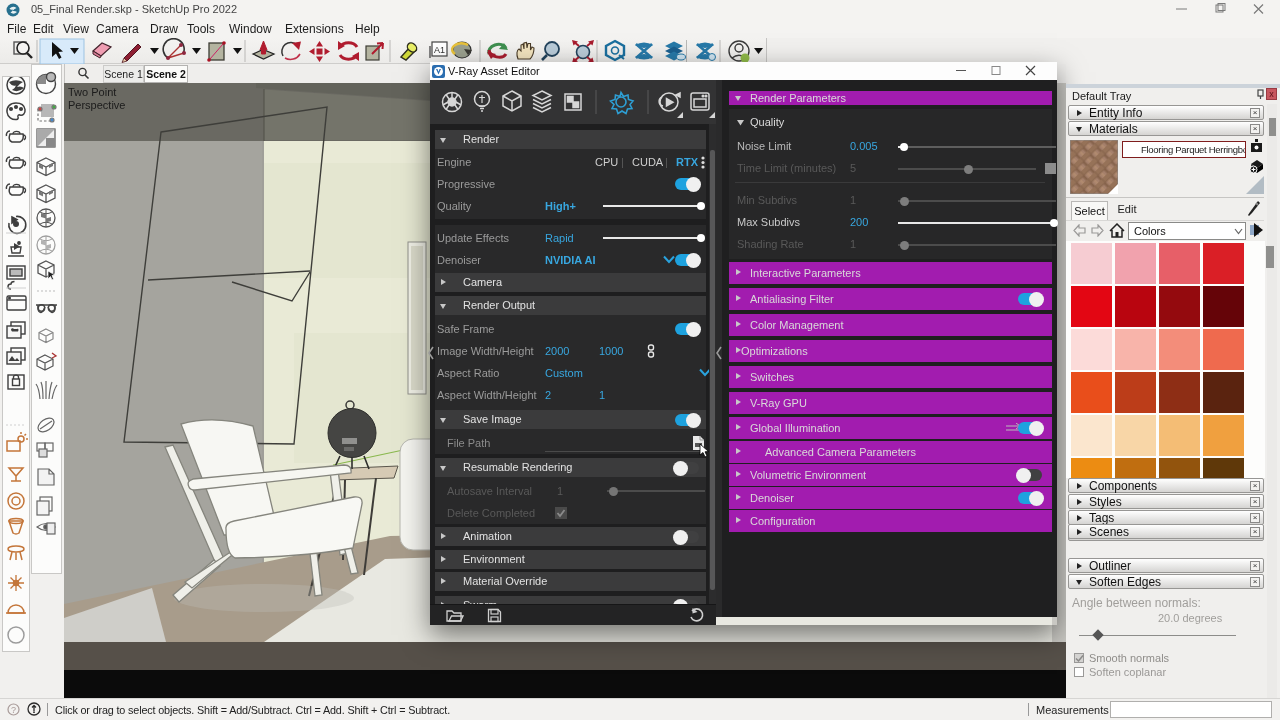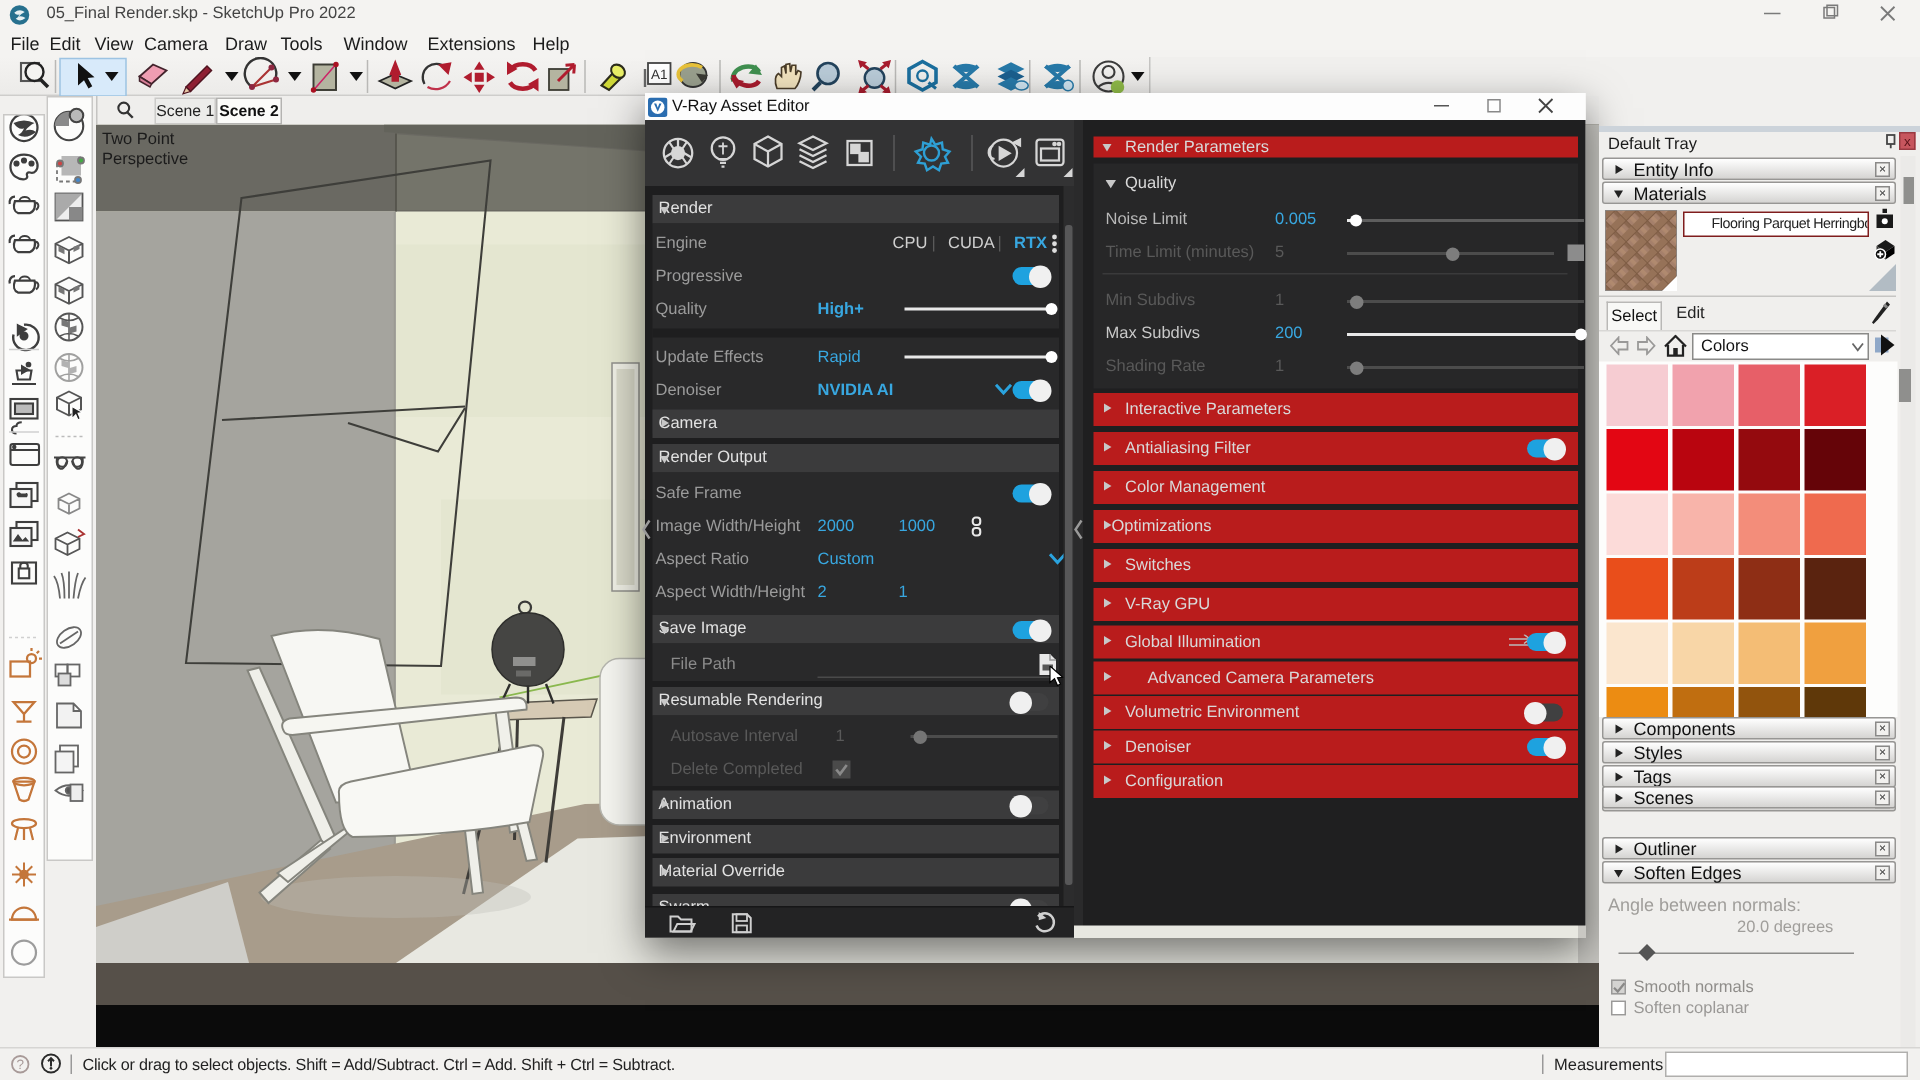--- a/index.html
+++ b/index.html
@@ -23,39 +23,39 @@
 
 #vray{left:430px;top:62px;width:627px;height:563px;box-shadow:0 10px 26px rgba(0,0,0,.5)}
 #vtitle{position:absolute;left:0;top:0;width:627px;height:18px;background:#fdfdfd}
 #vtitle .tt{position:absolute;left:18px;top:3px;font-size:11px;color:#111}
 #vleft{position:absolute;left:0;top:18px;width:286px;height:545px;background:#1e1e1f}
 #vtools{position:absolute;left:0;top:0;width:286px;height:44px;background:#333334}
 #vdiv{position:absolute;left:286px;top:18px;width:6px;height:537px;background:#2a2a2b}
 #vright{position:absolute;left:292px;top:18px;width:335px;height:537px;background:#1f1f20}
 .vblock{position:absolute;left:5px;width:271px;background:#29292a}
 .vhdr{position:absolute;left:5px;width:271px;height:19px;background:#3b3b3c;color:#e2e2e2;font-size:11px;line-height:19px}
-.vhdr .lab{margin-left:4px}
+.vhdr .lab{margin-left:28px}
 .arr-r{position:absolute;left:6px;top:6px;width:0;height:0;border-left:5px solid #c8c8c8;border-top:3.5px solid transparent;border-bottom:3.5px solid transparent}
 .arr-d{position:absolute;left:5px;top:8px;width:0;height:0;border-top:5px solid #c8c8c8;border-left:3.5px solid transparent;border-right:3.5px solid transparent}
 .vrow{position:absolute;left:5px;width:271px;height:22px;font-size:11px;color:#9b9b9b;line-height:22px}
 .vrow .lb{margin-left:2px}
 .vrow .val{position:absolute;left:110px;top:0;color:#38a7e0}
 .vrow .val2{position:absolute;left:164px;top:0;color:#38a7e0}
 .dis{color:#595959!important}
 .tgl{position:absolute;width:24px;height:12px;border-radius:6px}
 .tgl.on{background:#1ea2df}
 .tgl.off{background:#404041}
 .tgl .kn{position:absolute;top:-1.5px;width:15px;height:15px;border-radius:50%;background:#f0f0f0}
 .tgl.on .kn{right:-2px}
 .tgl.off .kn{left:-2px}
 .sld{position:absolute;height:2px;background:#e8e8e8}
 .sld .dot{position:absolute;top:-3px;width:8px;height:8px;border-radius:50%;background:#fff}
 .sldg{position:absolute;height:2px;background:#4c4c4c}
 .sldg .dot{position:absolute;top:-3.5px;width:9px;height:9px;border-radius:50%;background:#757575}
-.rphdr{position:absolute;left:7px;width:323px;height:22px;background:#b91c1c;color:#d9d9d9;font-size:11px;line-height:22px}
+.rphdr{position:absolute;left:7px;width:323px;height:22px;background:#a21caf;color:#d9d9d9;font-size:11px;line-height:22px}
 .rprow{position:absolute;left:7px;width:323px;height:21px;font-size:11px;color:#b9b9b9;line-height:21px}
 .rprow .lb{margin-left:8px}
 .rprow .val{position:absolute;left:121px;top:0;color:#38a7e0}
 
 #tray{left:1066px;top:84px;width:214px;height:614px;background:#f0efed}
 .thdr{position:absolute;left:2px;width:196px;height:15px;background:linear-gradient(#ffffff,#d5d4d2);border:1px solid #979694;border-radius:2px;font-size:12px;color:#111;line-height:14px}
 .thdr .lab{margin-left:20px}
 .thdr .x{position:absolute;right:3px;top:2px;width:10px;height:10px;border:1px solid #8a8988;background:#f2f1ef;font-size:8px;line-height:8px;text-align:center;color:#333}
 .tarr-r{position:absolute;left:8px;top:4px;width:0;height:0;border-left:5px solid #222;border-top:3.5px solid transparent;border-bottom:3.5px solid transparent}
 .tarr-d{position:absolute;left:7px;top:5px;width:0;height:0;border-top:5px solid #222;border-left:3.5px solid transparent;border-right:3.5px solid transparent}

